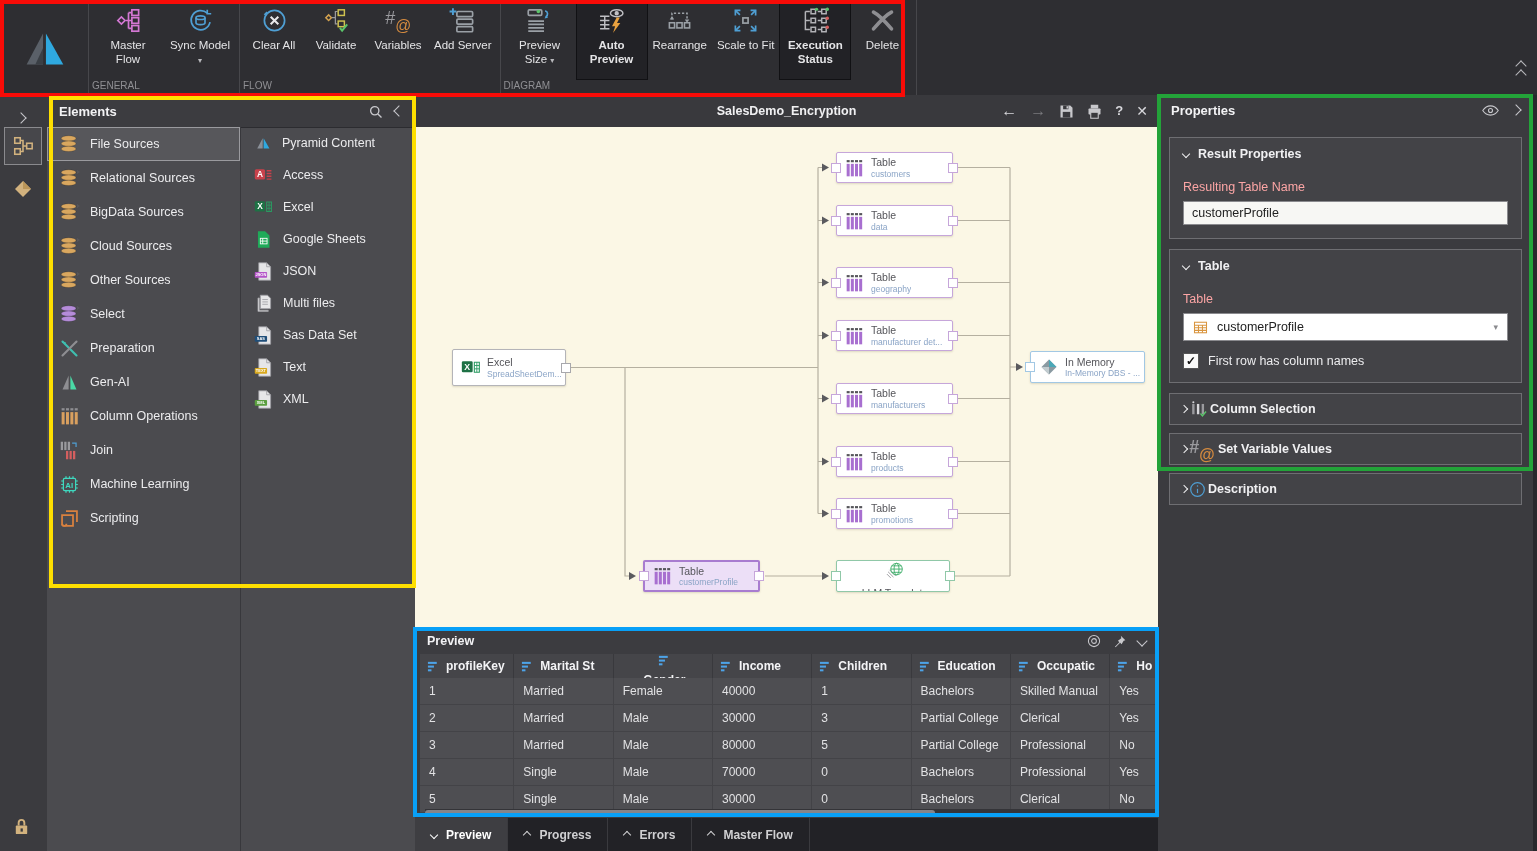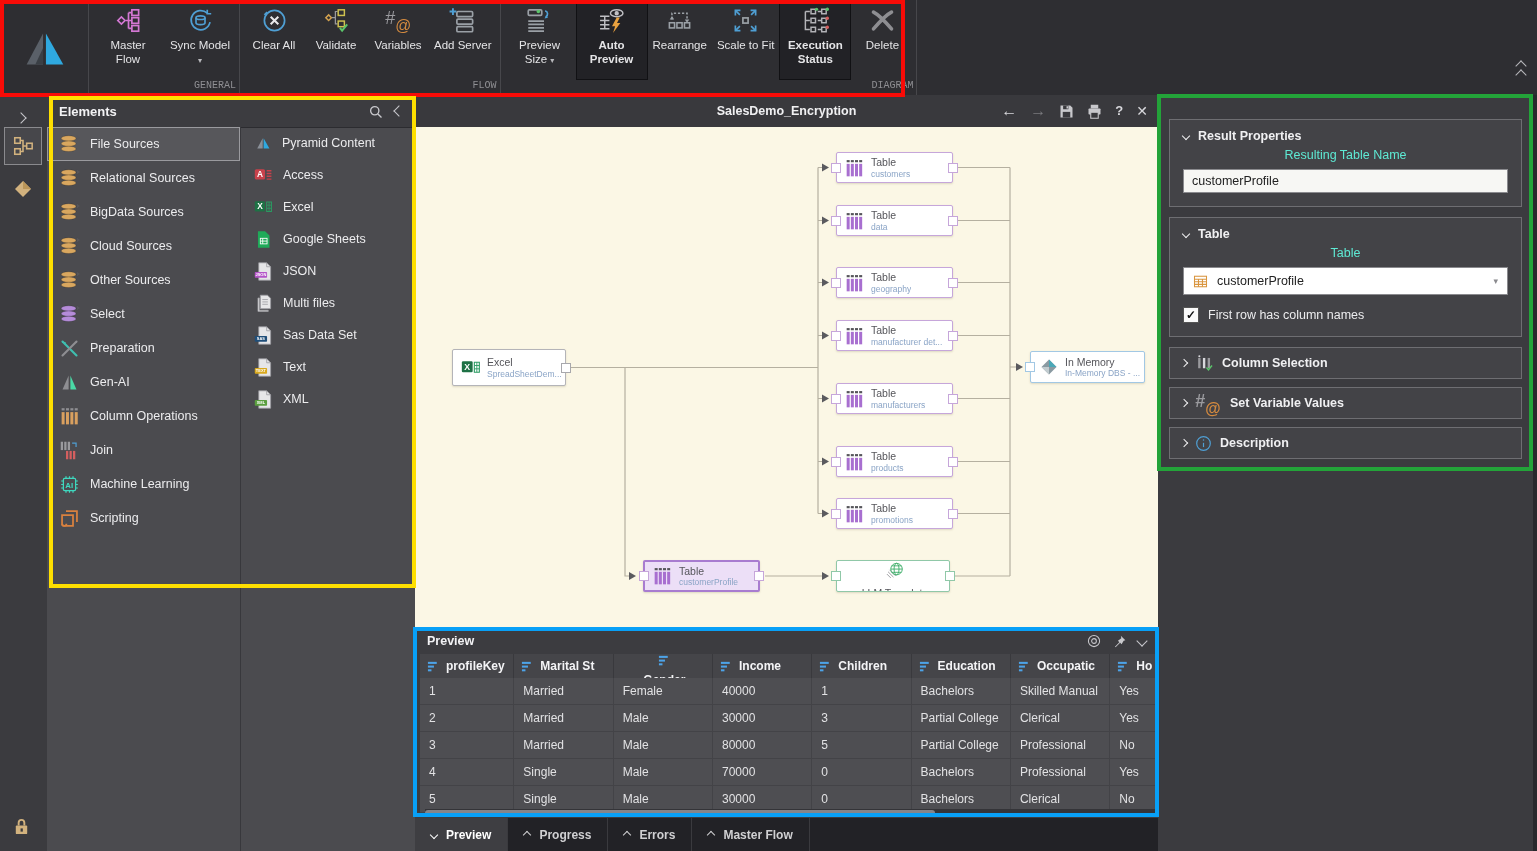--- a/index.html
+++ b/index.html
@@ -15,21 +15,21 @@
   
   .ribbon{position:absolute;left:0;top:0;width:1537px;height:95px;background:#2e2e32;border-bottom:1px solid #1e1e20;display:flex;}
   .logo-cell{width:88px;display:flex;align-items:center;justify-content:center;border-right:1px solid #47474b;}
   .rgroup{display:flex;flex-direction:column;border-right:1px solid #47474b;padding:0 3px;}
   .rbuttons{flex:1;display:flex;align-items:stretch;}
   .rbtn{min-width:52px;max-width:70px;padding:7px 5px 0 5px;display:flex;flex-direction:column;align-items:center;gap:5px;
         font-size:11.5px;line-height:1.18;text-align:center;color:#e4e4e6;cursor:default;}
   .rbtn .rlabel{max-width:62px;}
   .rbtn.active{background:#222226;box-shadow:inset 0 0 0 1px #111114;font-weight:bold;}
   .rbtn .dd{font-size:8px;color:#b8b8bc;}
-  .rgroup-label{text-align:right;color:#8f8f93;font-size:10px;padding:0 0 4px 0;font-family:Liberation Mono, monospace;}
+  .rgroup-label{text-align:left;color:#8f8f93;font-size:10px;padding:0 0 4px 0;}
   .ribbon-collapse{position:absolute;right:12px;top:62px;color:#b8b8bc;display:flex;flex-direction:column;gap:1px;}
 
   
   .rail{position:absolute;left:0;top:95px;width:47px;height:756px;background:#3b3b3f;border-right:1px solid #2b2b2f;}
   .rail-chev{position:absolute;left:17px;top:13px;color:#c8c8cc;}
   .rail-tool{position:absolute;left:4px;top:32px;width:38px;height:38px;display:flex;align-items:center;justify-content:center;
              background:#47474b;box-shadow:inset 0 0 0 1px #8a8a8e;}
   .rail-tool2{position:absolute;left:9px;top:80px;width:28px;height:28px;display:flex;align-items:center;justify-content:center;}
   .rail-lock{position:absolute;left:12px;top:722px;}
 
@@ -88,32 +88,32 @@
         border-right:1px solid #3a3a3e;}
   .btab.active{background:#3e3e42;color:#fff;}
 
   
   .props{position:absolute;left:1158px;top:95px;width:375px;height:756px;background:#3b3b3f;}
   .props-edge{position:absolute;left:1533px;top:95px;width:4px;height:756px;background:#28282c;}
   .teal-dash{position:absolute;top:0px;left:162px;width:66px;border-top:2px dotted #3fd0c0;}
   .props-header{height:30px;display:flex;align-items:center;padding:0 13px;}
   .props-title{font-weight:bold;font-size:13px;color:#f2f2f4;flex:1;}
   .props-header .icon{margin-left:13px;color:#c8c8cc;}
-  .props-body{position:absolute;left:11px;right:11px;top:24px;}
+  .props-body{position:absolute;left:11px;right:11px;top:42px;}
   .section{background:#434347;border:1px solid #6e6e72;margin-bottom:10px;padding:9px 13px 13px 13px;}
   .sec-title{display:flex;align-items:center;gap:9px;color:#f0f0f2;font-weight:bold;font-size:12.5px;}
-  .plabel{color:#5eead4;font-size:12.5px;margin:5px 0 7px 0;display:block;text-align:center;}
+  .plabel{color:#fca5a5;font-size:12.5px;margin:19px 0 7px 0;display:block;}
   input.txt{width:100%;height:24px;background:#f7f7f4;border:1px solid #8a8a8e;color:#222;font-size:12.5px;
             padding:0 8px;box-sizing:border-box;font-family:"Liberation Sans",sans-serif;}
   .dropdown{height:26px;background:#fff;border:1px solid #8a8a8e;display:flex;align-items:center;gap:9px;padding:0 9px;color:#222;font-size:12.5px;}
   .dropdown .dd-chev{margin-left:auto;color:#8a8a8e;}
   .checkrow{display:flex;align-items:center;gap:9px;margin-top:12px;color:#ececee;font-size:12.5px;}
   .checkbox{width:14px;height:14px;background:#fafafa;border:1px solid #555;display:flex;align-items:center;justify-content:center;
             color:#111;font-size:12px;font-weight:bold;line-height:1;}
-  .collapsed{height:30px;display:flex;align-items:center;gap:8px;border:1px solid #6e6e72;background:#434347;margin-bottom:8px;
+  .collapsed{height:30px;display:flex;align-items:center;gap:2px;border:1px solid #6e6e72;background:#434347;margin-bottom:8px;
              padding:0 11px;font-weight:bold;color:#f0f0f2;font-size:12.5px;}
 
   
   .ann{position:absolute;box-sizing:border-box;border:4px solid;pointer-events:none;z-index:60;}
   .ann.red{left:0;top:0;width:905px;height:97px;border-color:#f80b07;}
   .ann.yellow{left:49px;top:96px;width:367px;height:492px;border-color:#fedf00;}
   .ann.green{left:1157px;top:94px;width:376px;height:377px;border-color:#23a339;}
   .ann.blue{left:413px;top:627px;width:746px;height:190px;border-color:#08a0f7;}
 </style>
 </head>
@@ -1045,20 +1045,32 @@
         <span>Errors</span>
       </div>
       <div class="btab">
         <span class="chev sm u"></span>
         <span>Master Flow</span>
       </div>
     </div>
 
   <div class="props">
     <div class="teal-dash"></div>
+    <div class="props-header">
+      <span class="props-title">Properties</span>
+      <span class="icon">
+        <svg width="17" height="11" viewBox="0 0 22 14" fill="none" stroke="#c8c8cc" stroke-width="1.4">
+          <path d="M1 7s4-6 10-6 10 6 10 6-4 6-10 6S1 7 1 7z"></path>
+            <circle cx="11" cy="7" r="2.6"></circle>
+        </svg>
+      </span>
+      <span class="icon">
+          <span class="chev r"></span>
+        </span>
+    </div>
     <div class="props-body">
       <div class="section">
         <div class="sec-title">
           <span class="chev d sm"></span>
           <span>Result Properties</span>
         </div>
         <span class="plabel">Resulting Table Name</span>
         <input class="txt" type="text" value="customerProfile" style="">
       </div>
       <div class="section">

